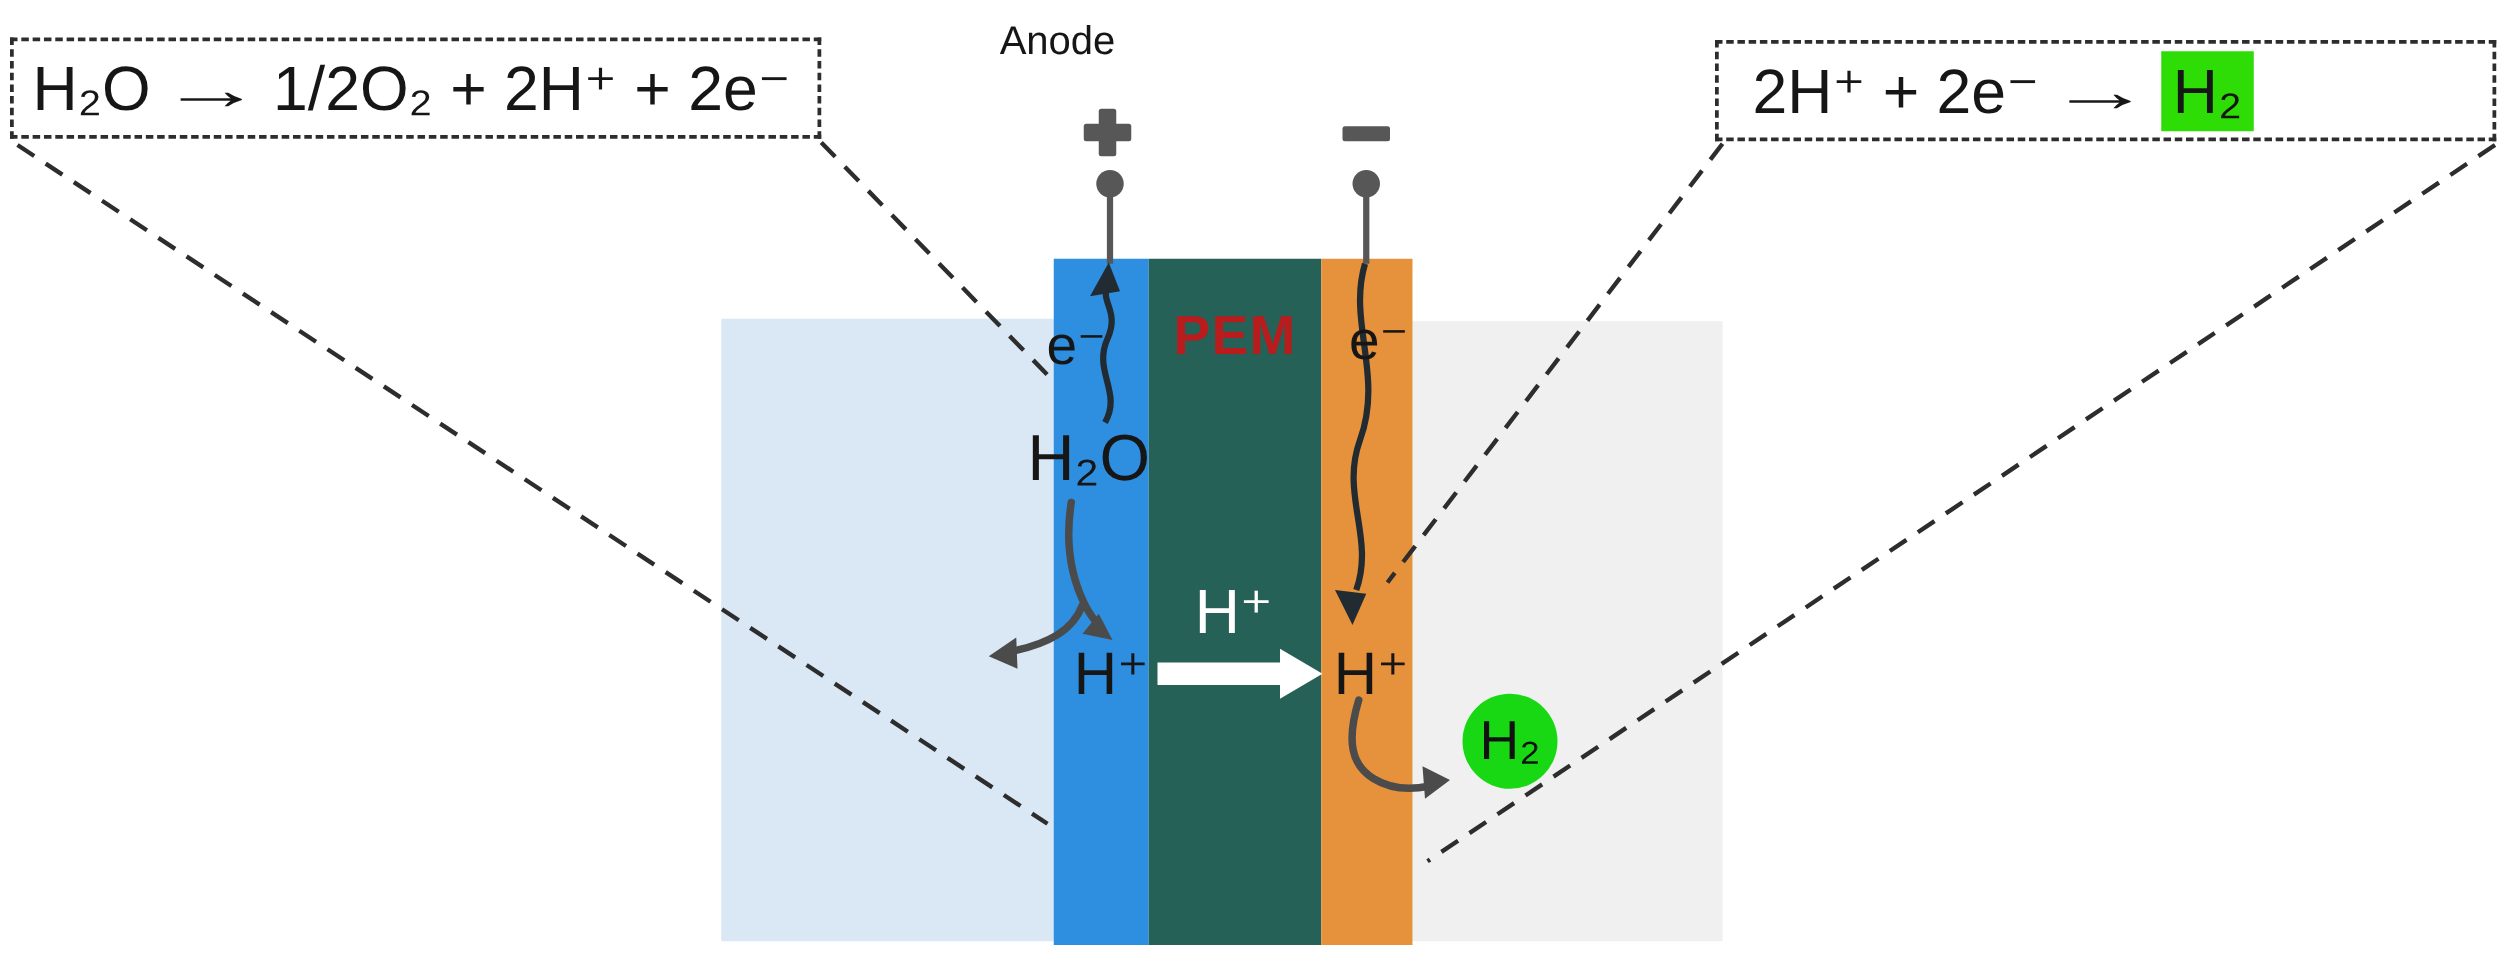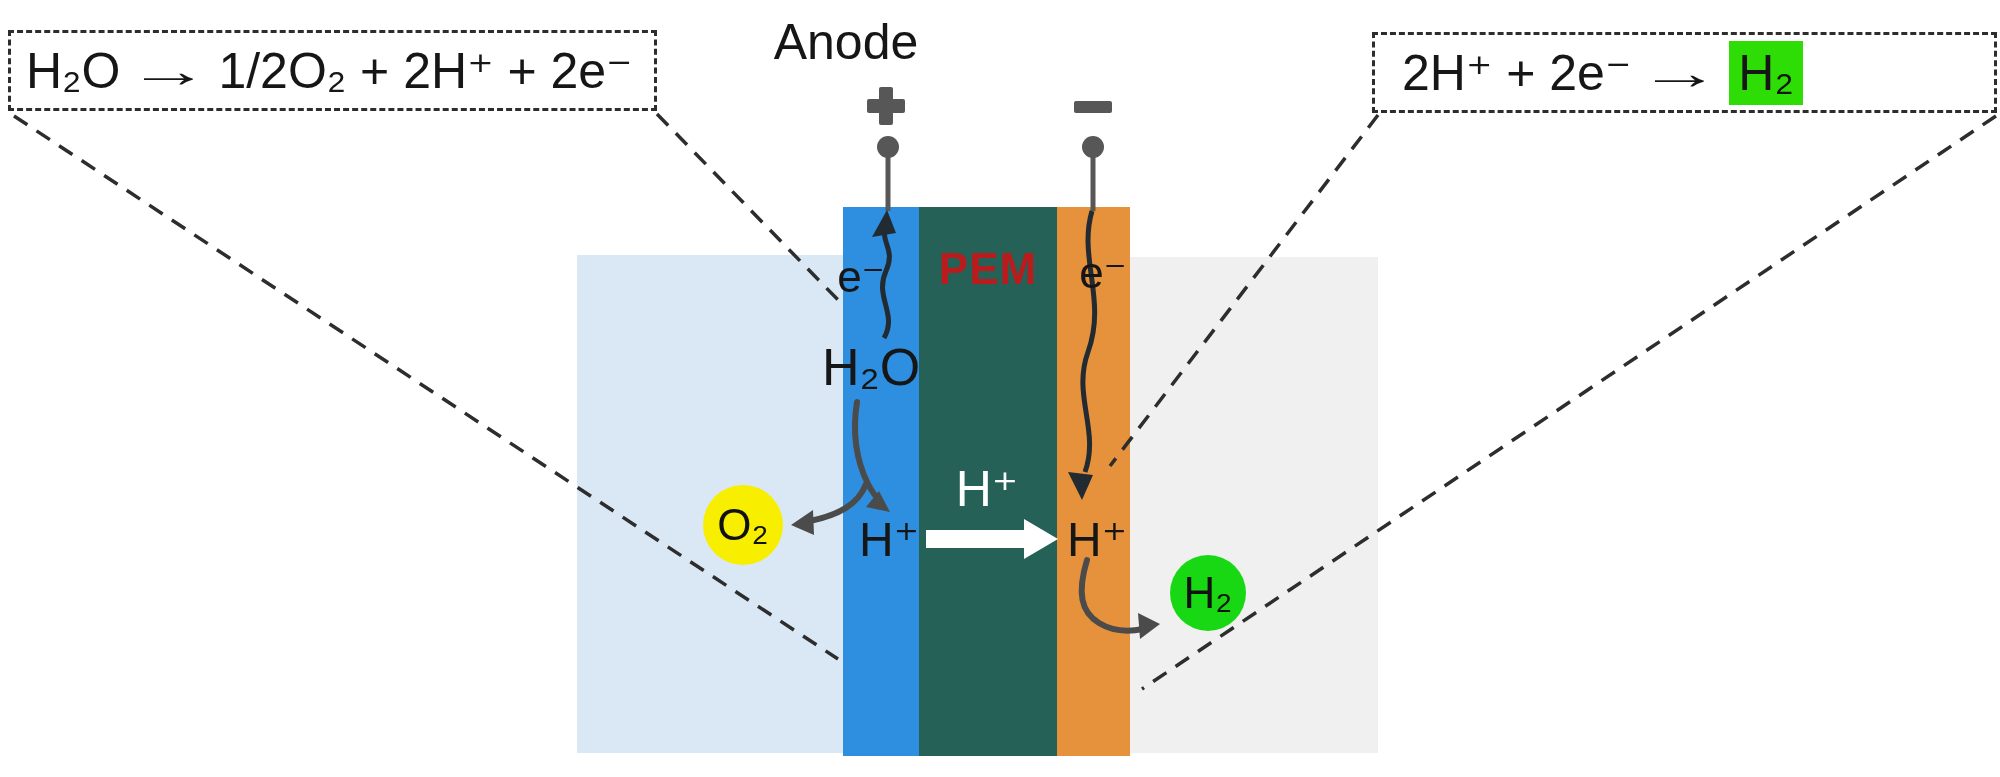--- a/index.html
+++ b/index.html
@@ -24,21 +24,21 @@
   .dash{stroke:var(--dashed-line);stroke-width:3.5;stroke-dasharray:16 11;fill:none;}
   .wire{stroke:var(--hardware-gray);stroke-width:5;fill:none;}
   .hw{fill:var(--hardware-gray);}
   .earrow{stroke:var(--electron-arrow);stroke-width:5;fill:none;}
   .ehead{fill:var(--electron-arrow);}
   .warrow{stroke:var(--flow-arrow);stroke-width:6;fill:none;stroke-linecap:round;}
   .whead{fill:var(--flow-arrow);}
   .parrow{fill:var(--proton-arrow);}
   .lbl{position:absolute;line-height:1.05;white-space:nowrap;}
   .ctr{transform:translateX(-50%);}
-  .lbl-anode,.lbl-cathode{top:16px;font-size:50px;}
+  .lbl-anode,.lbl-cathode{top:16px;font-size:32px;}
   .lbl-anode{left:846px;}
   .lbl-cathode{left:1121px;}
   .lbl-pem{left:988px;top:246px;font-size:44px;font-weight:bold;color:#b91c1c;letter-spacing:1px;}
   .lbl-e-left{left:861px;top:254px;font-size:44px;}
   .lbl-e-right{left:1103px;top:250px;font-size:44px;}
   .lbl-h2o{left:871px;top:340px;font-size:52px;}
   .lbl-hplus{font-size:48px;}
   .lbl-hplus-left{left:889px;top:515px;}
   .lbl-hplus-mid{left:987px;top:463px;font-size:50px;color:#ffffff;}
   .lbl-hplus-right{left:1097px;top:515px;}
@@ -103,21 +103,20 @@
 
   <div class="lbl ctr lbl-anode">Anode</div>
   <div class="lbl ctr lbl-pem">PEM</div>
   <div class="lbl ctr lbl-e-left">e⁻</div>
   <div class="lbl ctr lbl-e-right">e⁻</div>
   <div class="lbl ctr lbl-h2o">H₂O</div>
   <div class="lbl ctr lbl-hplus lbl-hplus-left">H⁺</div>
   <div class="lbl ctr lbl-hplus-mid">H⁺</div>
   <div class="lbl ctr lbl-hplus lbl-hplus-right">H⁺</div>
 
-  <div class="bubble bubble-o2">O₂</div>
   <div class="bubble bubble-h2">H₂</div>
 
   <div class="callout callout-left">
     <span>H₂O</span>
     <span class="rxnarrow">→</span>
     <span>1/2O₂ + 2H⁺ + 2e⁻</span>
   </div>
   <div class="callout callout-right">
     <span>2H⁺ + 2e⁻</span>
     <span class="rxnarrow">→</span>

